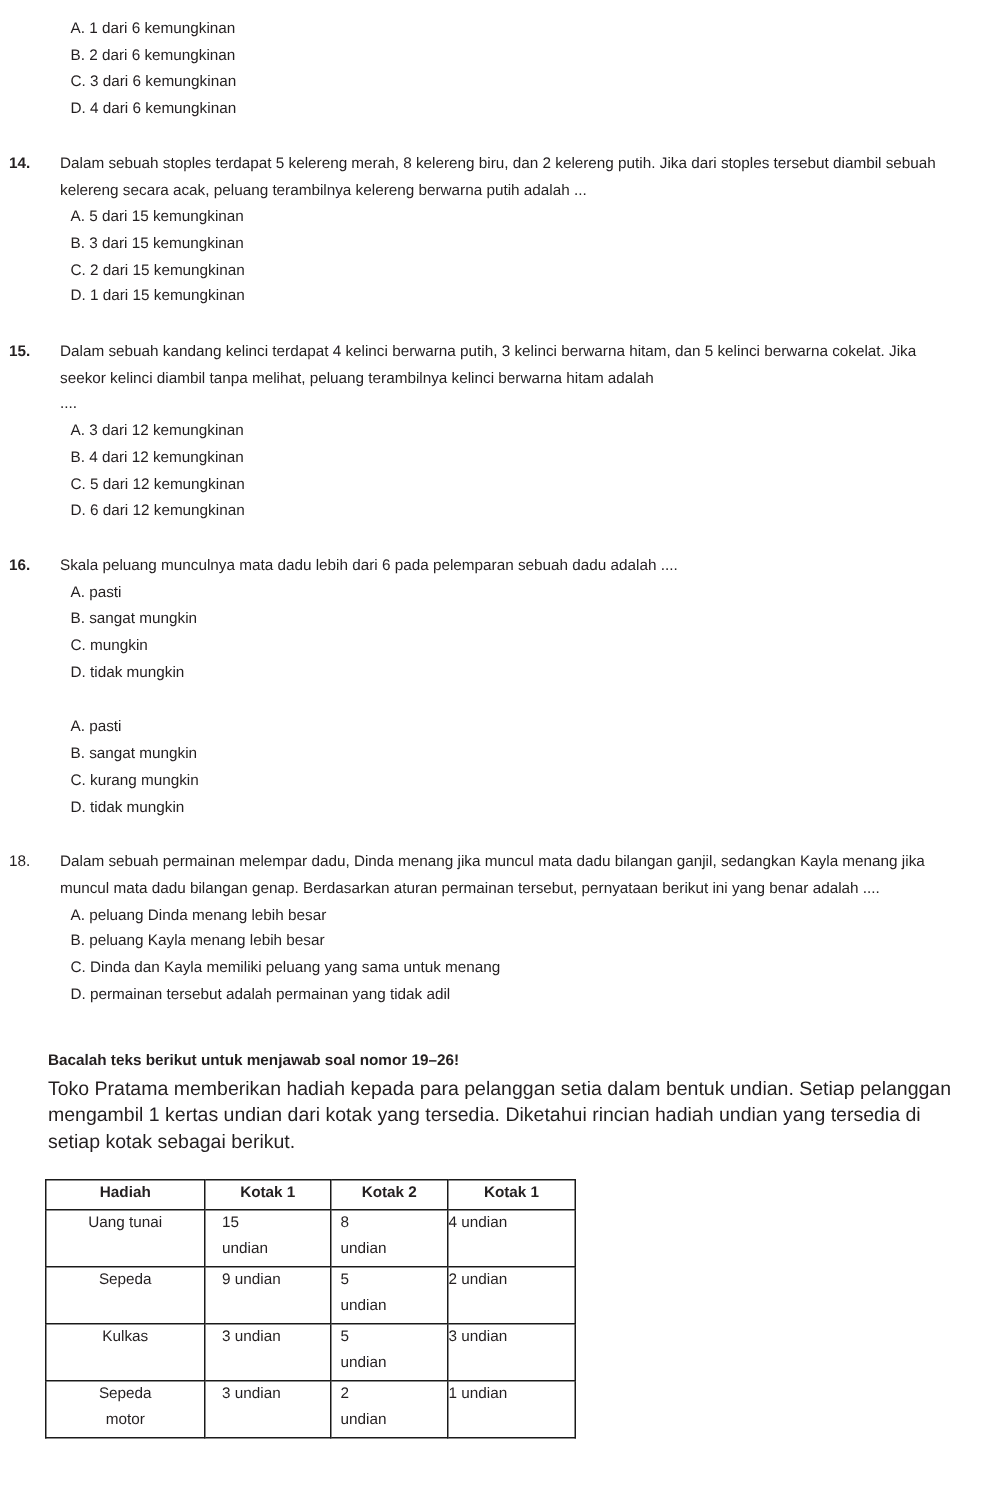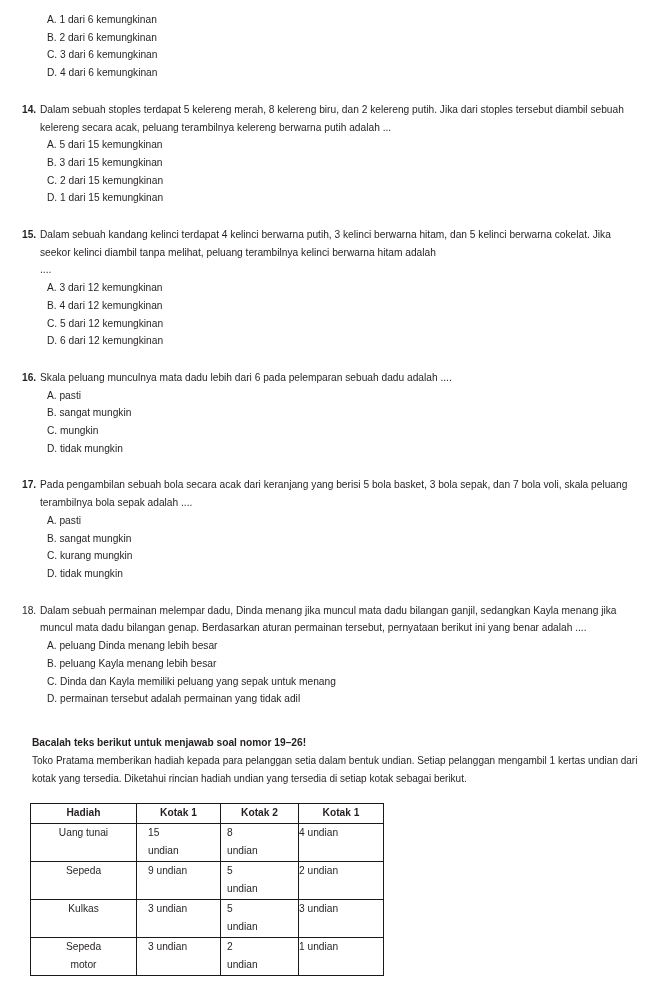--- a/index.html
+++ b/index.html
@@ -39,21 +39,21 @@
     margin-top: 19px;
     position: relative;
   }
   .q-body {
     position: relative;
     padding-left: 40px;
     padding-right: 18px;
   }
   .q-num {
     position: absolute;
-    left: 22px;
+    left: 6px;
     top: 0;
     font-size: 10.2px;
     line-height: 17.7px;
   }
   .q-num.bold { font-weight: bold; }
   .q-text {
     font-size: 10.2px;
     line-height: 17.7px;
     text-align: left;
   }
@@ -74,21 +74,21 @@
     margin-top: 26px;
     padding-left: 32px;
     padding-right: 8px;
   }
   .passage-heading {
     font-size: 10.2px;
     line-height: 18px;
     font-weight: bold;
   }
   .passage-body {
-    font-size: 10px;
+    font-size: 13px;
     line-height: 17.7px;
     text-align: left;
   }
 
   
   .table-wrap {
     margin-top: 16px;
     padding-left: 30px;
   }
   table.prize-table {
@@ -178,41 +178,37 @@
     </div>
     <div class="q-options">
       <div class="opt">A. pasti</div>
       <div class="opt">B. sangat mungkin</div>
       <div class="opt">C. mungkin</div>
       <div class="opt">D. tidak mungkin</div>
     </div>
   </div>
 
   <div class="question">
-    <div class="q-body">
-      <span class="q-num bold">17.</span>
-      <div class="q-text">Pada pengambilan sebuah bola secara acak dari keranjang yang berisi 5 bola basket, 3 bola sepak, dan 7 bola voli, skala peluang terambilnya bola sepak adalah ....</div>
-    </div>
     <div class="q-options">
       <div class="opt">A. pasti</div>
       <div class="opt">B. sangat mungkin</div>
       <div class="opt">C. kurang mungkin</div>
       <div class="opt">D. tidak mungkin</div>
     </div>
   </div>
 
   <div class="question">
     <div class="q-body">
       <span class="q-num">18.</span>
       <div class="q-text">Dalam sebuah permainan melempar dadu, Dinda menang jika muncul mata dadu bilangan ganjil, sedangkan Kayla menang jika muncul mata dadu bilangan genap. Berdasarkan aturan permainan tersebut, pernyataan berikut ini yang benar adalah ....</div>
     </div>
     <div class="q-options">
       <div class="opt">A. peluang Dinda menang lebih besar</div>
       <div class="opt">B. peluang Kayla menang lebih besar</div>
-      <div class="opt">C. Dinda dan Kayla memiliki peluang yang sepak untuk menang</div>
+      <div class="opt">C. Dinda dan Kayla memiliki peluang yang sama untuk menang</div>
       <div class="opt">D. permainan tersebut adalah permainan yang tidak adil</div>
     </div>
   </div>
 
   <div class="passage">
     <div class="passage-heading">Bacalah teks berikut untuk menjawab soal nomor 19–26!</div>
     <div class="passage-body">Toko Pratama memberikan hadiah kepada para pelanggan setia dalam bentuk undian. Setiap pelanggan mengambil 1 kertas undian dari kotak yang tersedia. Diketahui rincian hadiah undian yang tersedia di setiap kotak sebagai berikut.</div>
   </div>
 
   <div class="table-wrap">

